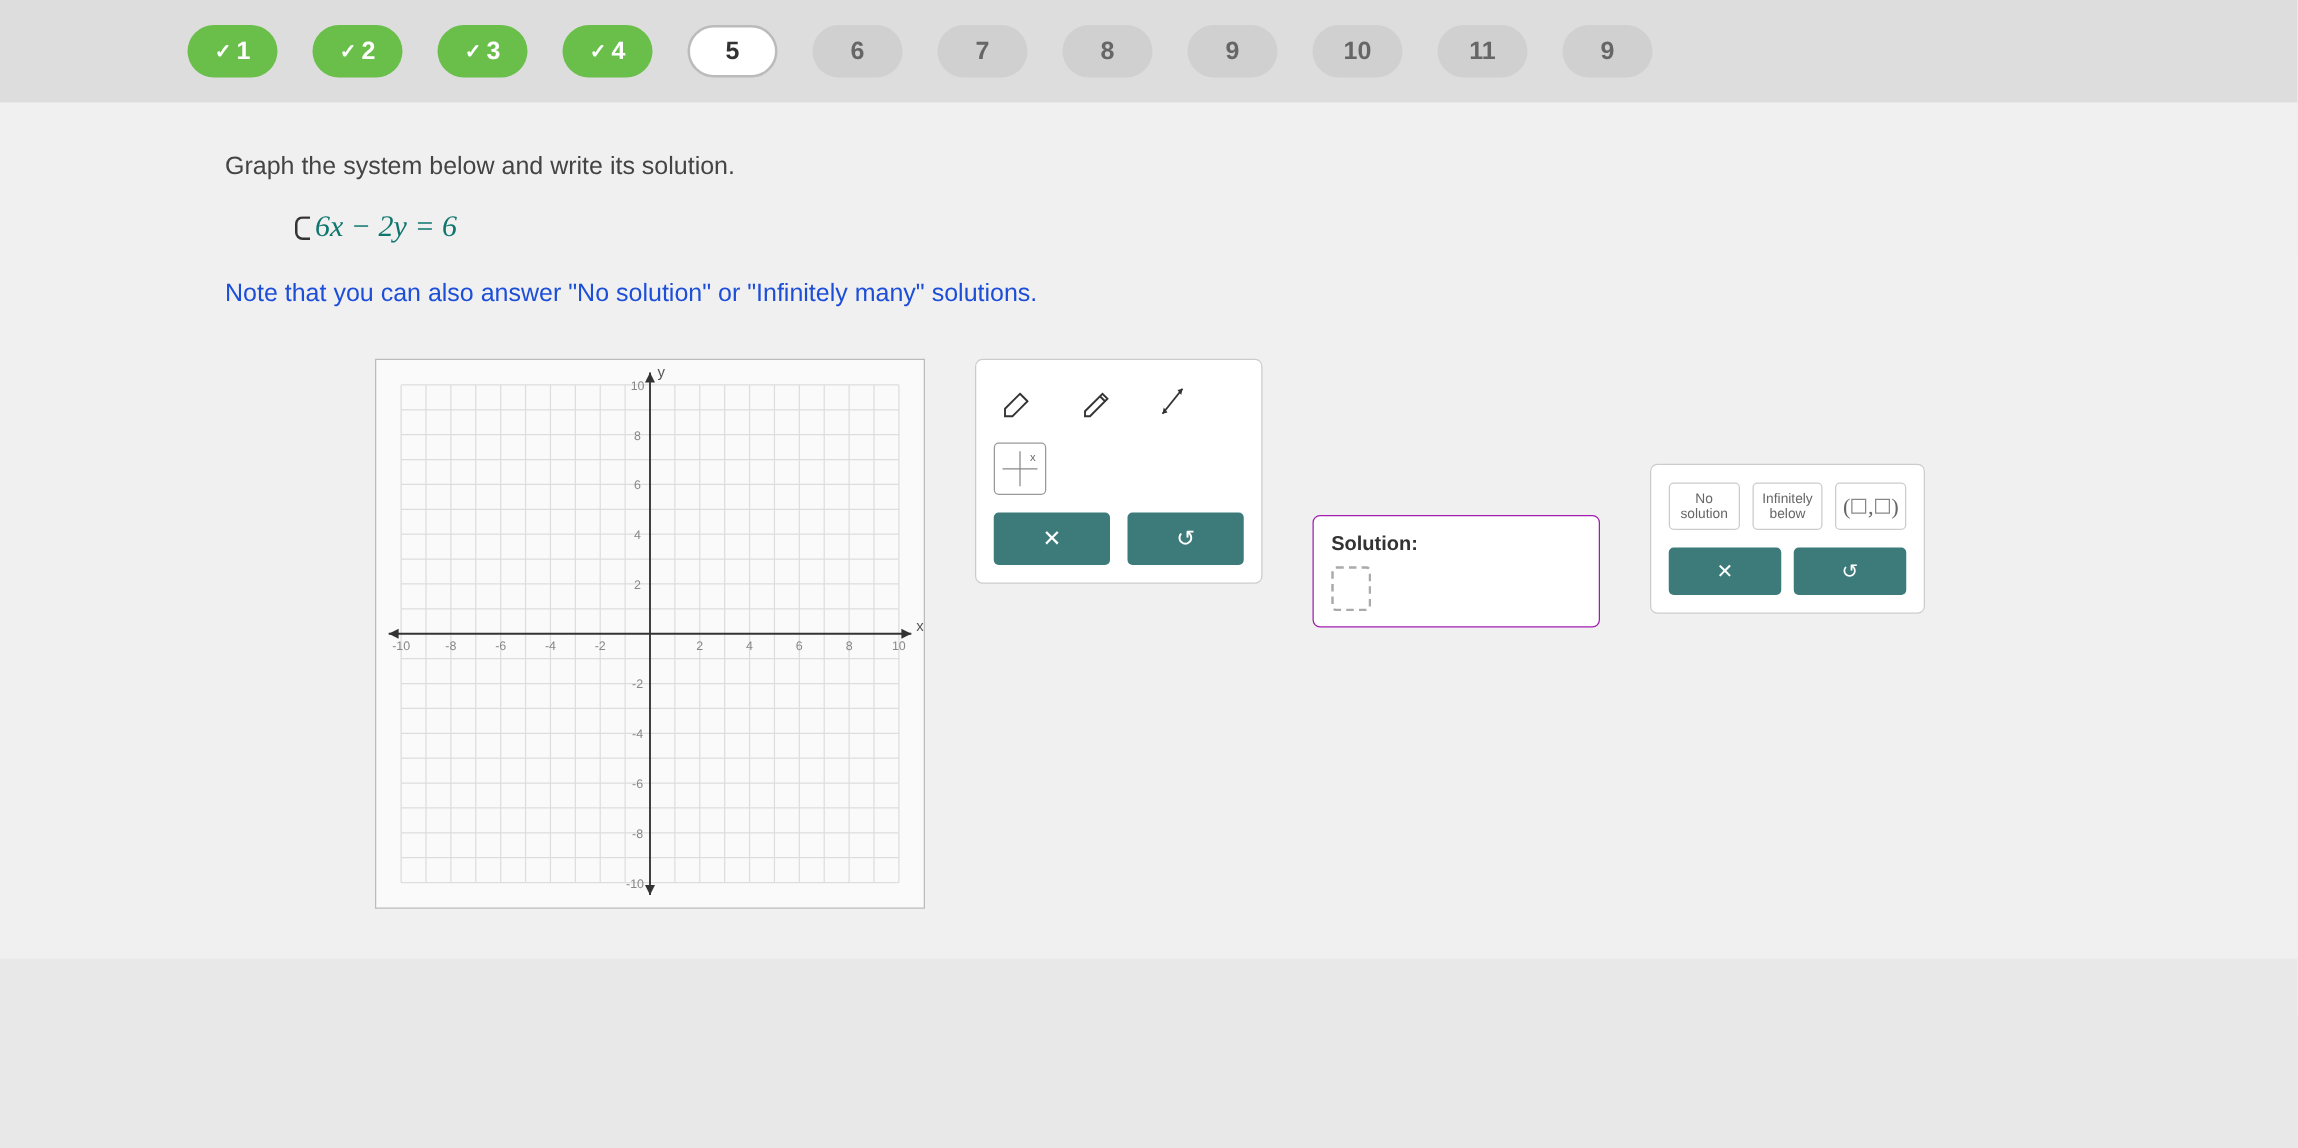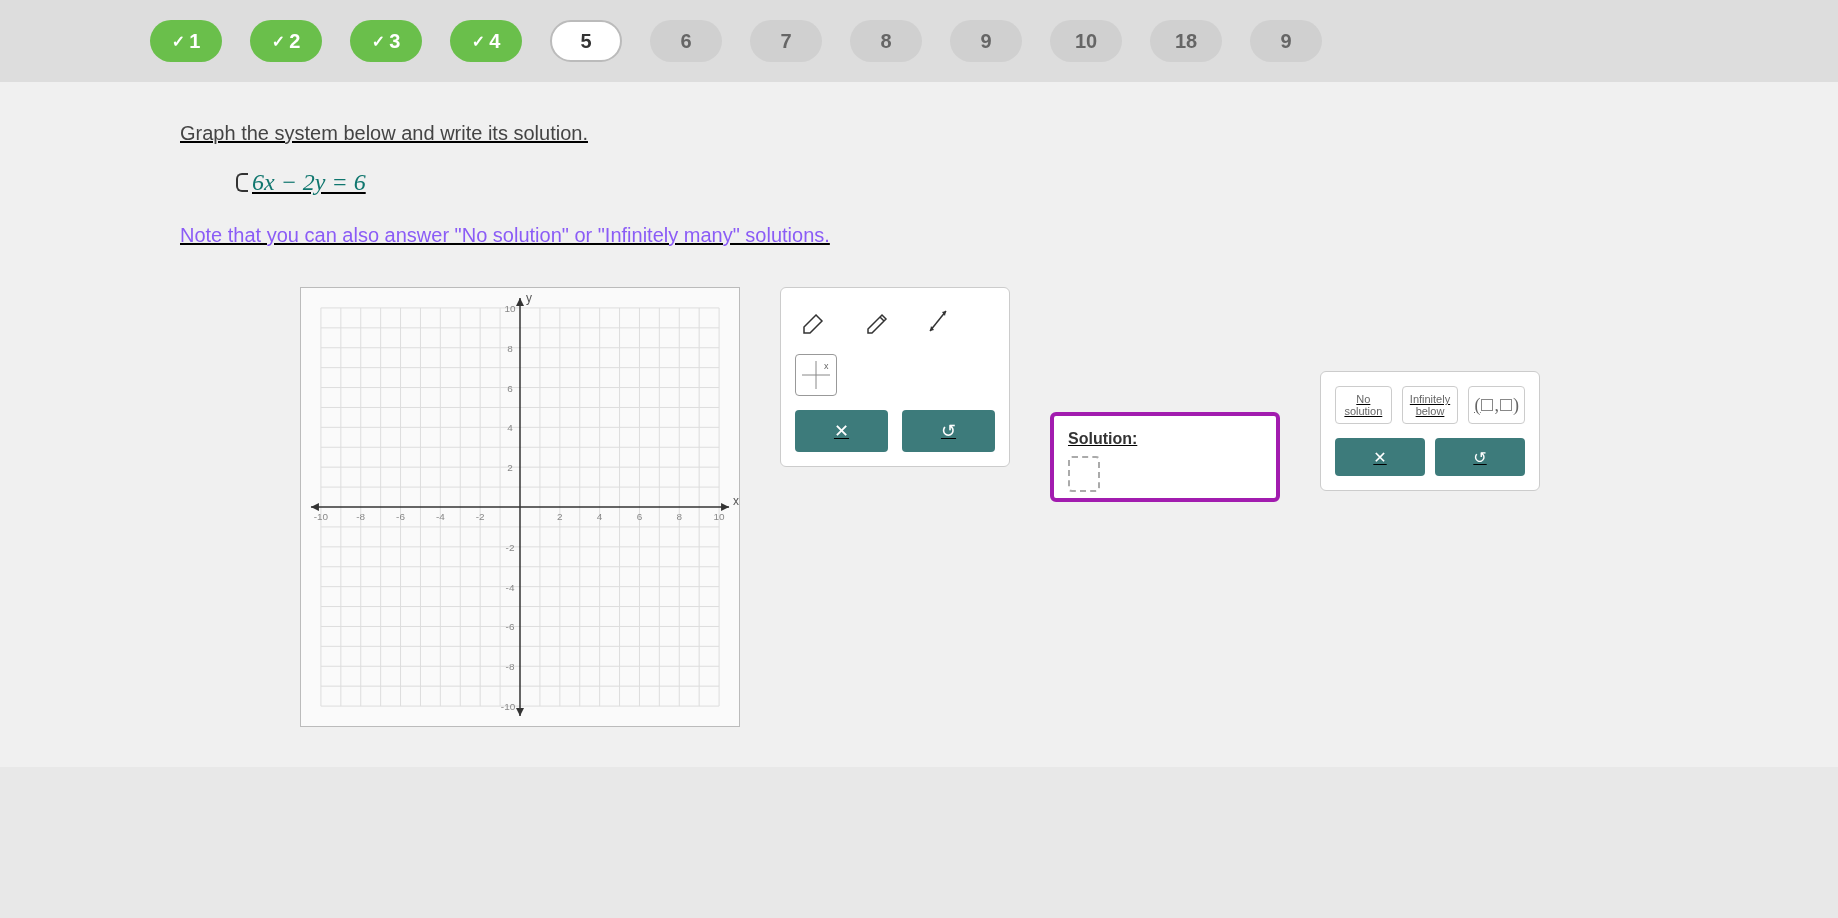--- a/index.html
+++ b/index.html
@@ -9,32 +9,32 @@
     .nav-item { 
       width: 72px; height: 42px; border-radius: 21px; 
       display: flex; align-items: center; justify-content: center;
       font-size: 20px; font-weight: 600; cursor: pointer;
     }
     .nav-item.completed { background: #6abf4b; color: white; }
     .nav-item.current { background: white; border: 2px solid #bbb; color: #333; }
     .nav-item.pending { background: #d0d0d0; color: #666; }
     .check { margin-right: 4px; font-size: 16px; }
     
-    .content { padding: 40px 180px; background: #f0f0f0; text-decoration: underline; }
+    .content { padding: 40px 180px; background: #f0f0f0; }
     .instruction { font-size: 20px; color: #444; margin-bottom: 24px; }
     
     .equations { margin-left: 56px; font-family: 'Times New Roman', serif; font-size: 24px; position: relative; padding-left: 16px; margin-bottom: 28px; }
     .equations::before { 
       content: ""; position: absolute; left: 0; top: 4px; bottom: 4px; width: 10px;
       border-left: 2px solid #333; border-top: 2px solid #333; border-bottom: 2px solid #333;
       border-top-left-radius: 6px; border-bottom-left-radius: 6px;
     }
     .eq { margin: 6px 0; font-style: italic; color: #0f766e; }
     
-    .note { font-size: 20px; color: #8b5cf6; margin-bottom: 40px; }
+    .note { font-size: 20px; color: #1d4ed8; margin-bottom: 40px; }
     
     .work-area { display: flex; gap: 40px; align-items: flex-start; padding-left: 120px; }
     
     .graph-box { width: 440px; height: 440px; border: 1px solid #bbb; background: #fafafa; position: relative; }
     .graph-svg { width: 100%; height: 100%; }
     
     .tools-panel { 
       width: 230px; background: white; border: 1px solid #ccc; border-radius: 6px; 
       padding: 14px; display: flex; flex-direction: column; gap: 14px;
     }
@@ -42,21 +42,21 @@
     .tool-icon { width: 38px; height: 38px; display: flex; align-items: center; justify-content: center; cursor: pointer; }
     .plot-tool { width: 42px; height: 42px; border: 1px solid #999; border-radius: 4px; }
     .btn-row { display: flex; gap: 14px; }
     .action-btn { 
       flex: 1; height: 42px; background: #3d7b7b; color: white; 
       border: none; border-radius: 4px; font-size: 18px; cursor: pointer;
       display: flex; align-items: center; justify-content: center;
     }
     
     .solution-panel { 
-      width: 230px; height: 90px; background: white; border: 4px solid #a21caf; border-radius: 6px; 
+      width: 230px; height: 90px; background: white; border: 1px solid #a21caf; border-radius: 6px; 
       padding: 14px; margin-top: 125px;
     }
     .solution-label { font-size: 16px; font-weight: 600; color: #333; margin-bottom: 8px; }
     .solution-input { 
       width: 32px; height: 36px; border: 2px dashed #aaa; border-radius: 4px; 
     }
     
     .answers-panel { 
       width: 220px; background: white; border: 1px solid #ccc; border-radius: 6px; 
       padding: 14px; margin-top: 84px; display: flex; flex-direction: column; gap: 14px;
@@ -108,21 +108,21 @@
   <div class="nav-item pending">
       <span>8</span>
     </div>
   <div class="nav-item pending">
       <span>9</span>
     </div>
   <div class="nav-item pending">
       <span>10</span>
     </div>
   <div class="nav-item pending">
-      <span>18</span>
+      <span>11</span>
     </div>
   <div class="nav-item pending">
       <span>9</span>
     </div>
 </div>
 
 <div class="content">
   <p class="instruction">Graph the system below and write its solution.</p>
 
   <div class="equations">

